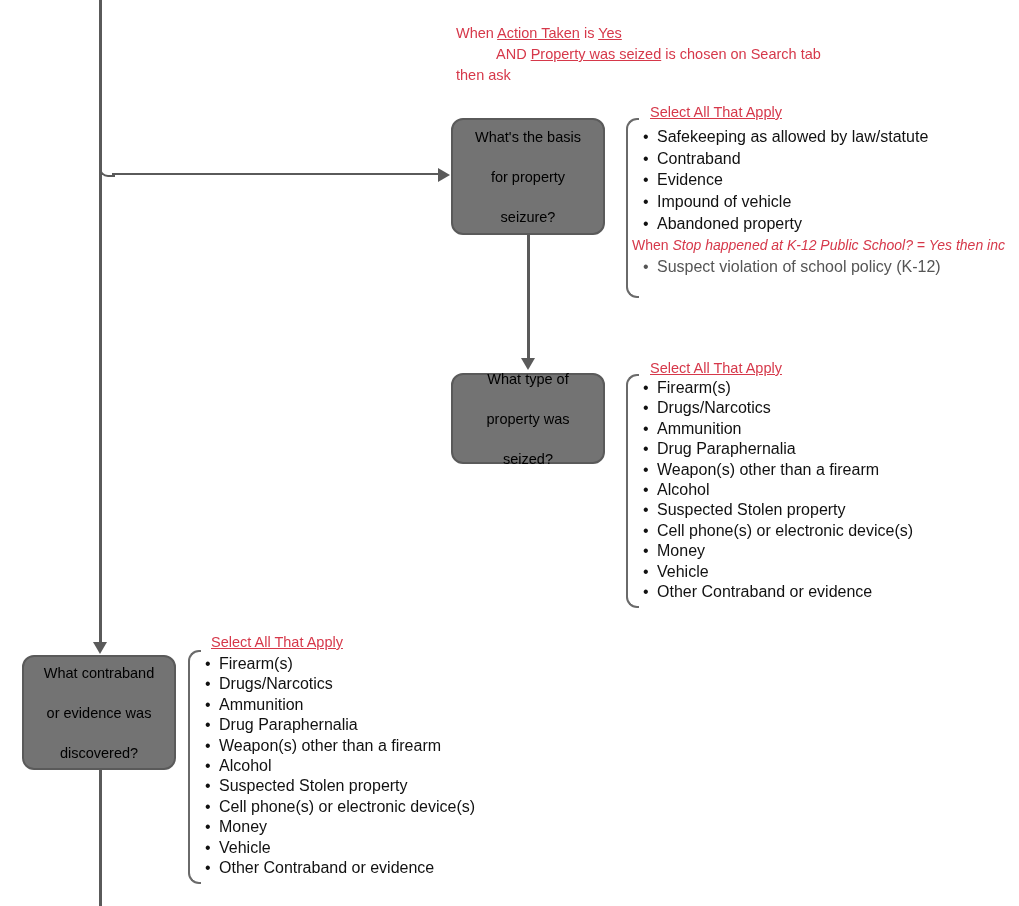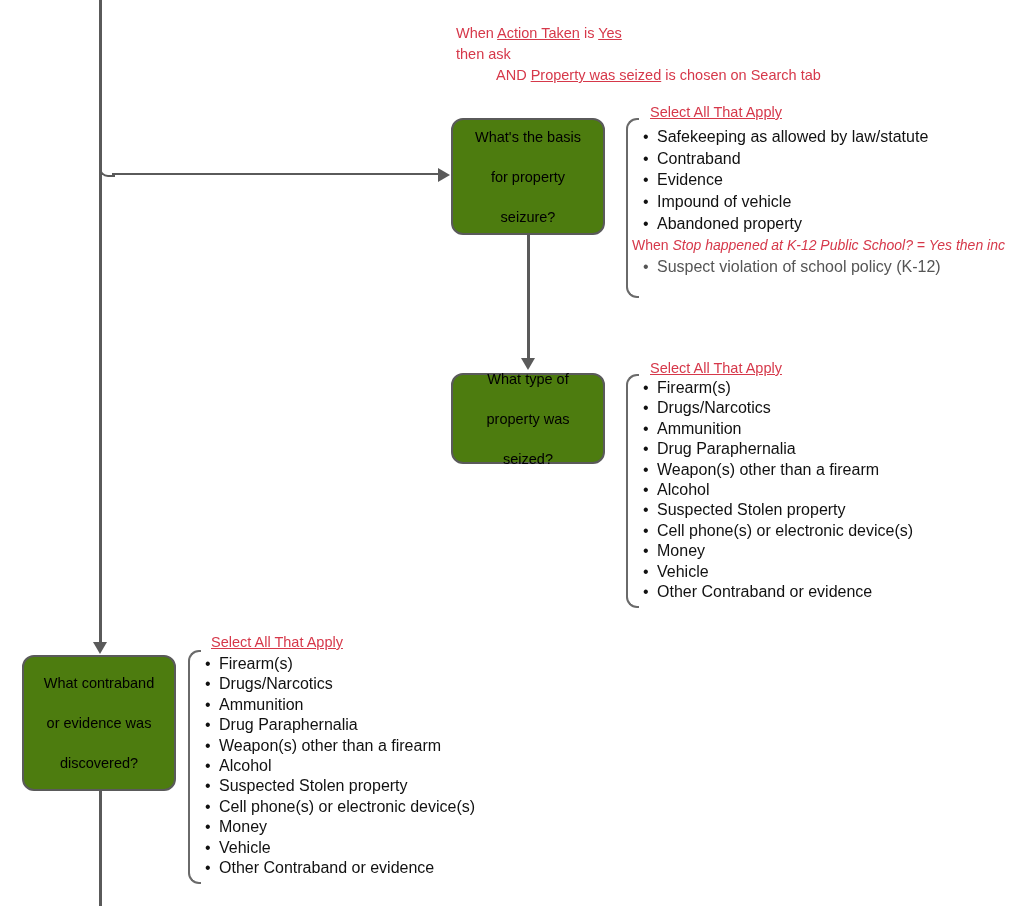--- a/index.html
+++ b/index.html
@@ -14,21 +14,21 @@
     position: relative;
     width: 1019px;
     height: 906px;
     overflow: hidden;
     background: #ffffff;
   }
 
   
   .flowbox {
     position: absolute;
-    background: #4d7c0f;
+    background: #737373;
     border: 2.5px solid #5a5a5a;
     border-radius: 12px;
     box-sizing: border-box;
     display: flex;
     align-items: center;
     justify-content: center;
     text-align: center;
     font-size: 14.5px;
     line-height: 20px;
     color: #000000;
@@ -146,22 +146,22 @@
   <div class="vline" style="left:99px; top:168px; height:476px;"></div>
   <div class="arrow-down" style="left:92.8px; top:642px;"></div>
 
   <div class="vline" style="left:99px; top:770px; height:136px;"></div>
 
   <div class="vline" style="left:527px; top:235px; height:125px;"></div>
   <div class="arrow-down" style="left:520.8px; top:358px;"></div>
 
   <div class="red-note" style="left:456px; top:23px;">
     <div><span>When </span><span class="ul-ital">Action Taken</span><span> is </span><span class="ul-ital">Yes</span></div>
+    <div><span class="indent"></span><span>AND </span><span class="ul-ital">Property was seized</span><span> is chosen on Search tab</span></div>
     <div>then ask</div>
-    <div><span class="indent"></span><span>AND </span><span class="ul-ital">Property was seized</span><span> is chosen on Search tab</span></div>
   </div>
 
   <div class="flowbox" style="left:451px; top:118px; width:154px; height:117px;">
     <span>
       <span>What's the basis</span><br>
       <span>for property</span><br>
       <span>seizure?</span>
     </span>
   </div>
 
@@ -198,21 +198,21 @@
       <li>Weapon(s) other than a firearm</li>
       <li>Alcohol</li>
       <li>Suspected Stolen property</li>
       <li>Cell phone(s) or electronic device(s)</li>
       <li>Money</li>
       <li>Vehicle</li>
       <li>Other Contraband or evidence</li>
     </ul>
   </div>
 
-  <div class="flowbox" style="left:22px; top:655px; width:154px; height:136px;">
+  <div class="flowbox" style="left:22px; top:655px; width:154px; height:115px;">
     <span>
       <span>What contraband</span><br>
       <span>or evidence was</span><br>
       <span>discovered?</span>
     </span>
   </div>
 
   <div class="opt-group" style="left:188px; top:634px;">
     <div class="opt-title" style="margin-left:23px;">Select All That Apply</div>
     <div class="bracket" style="left:0px; top:16px; height:234px;"></div>

